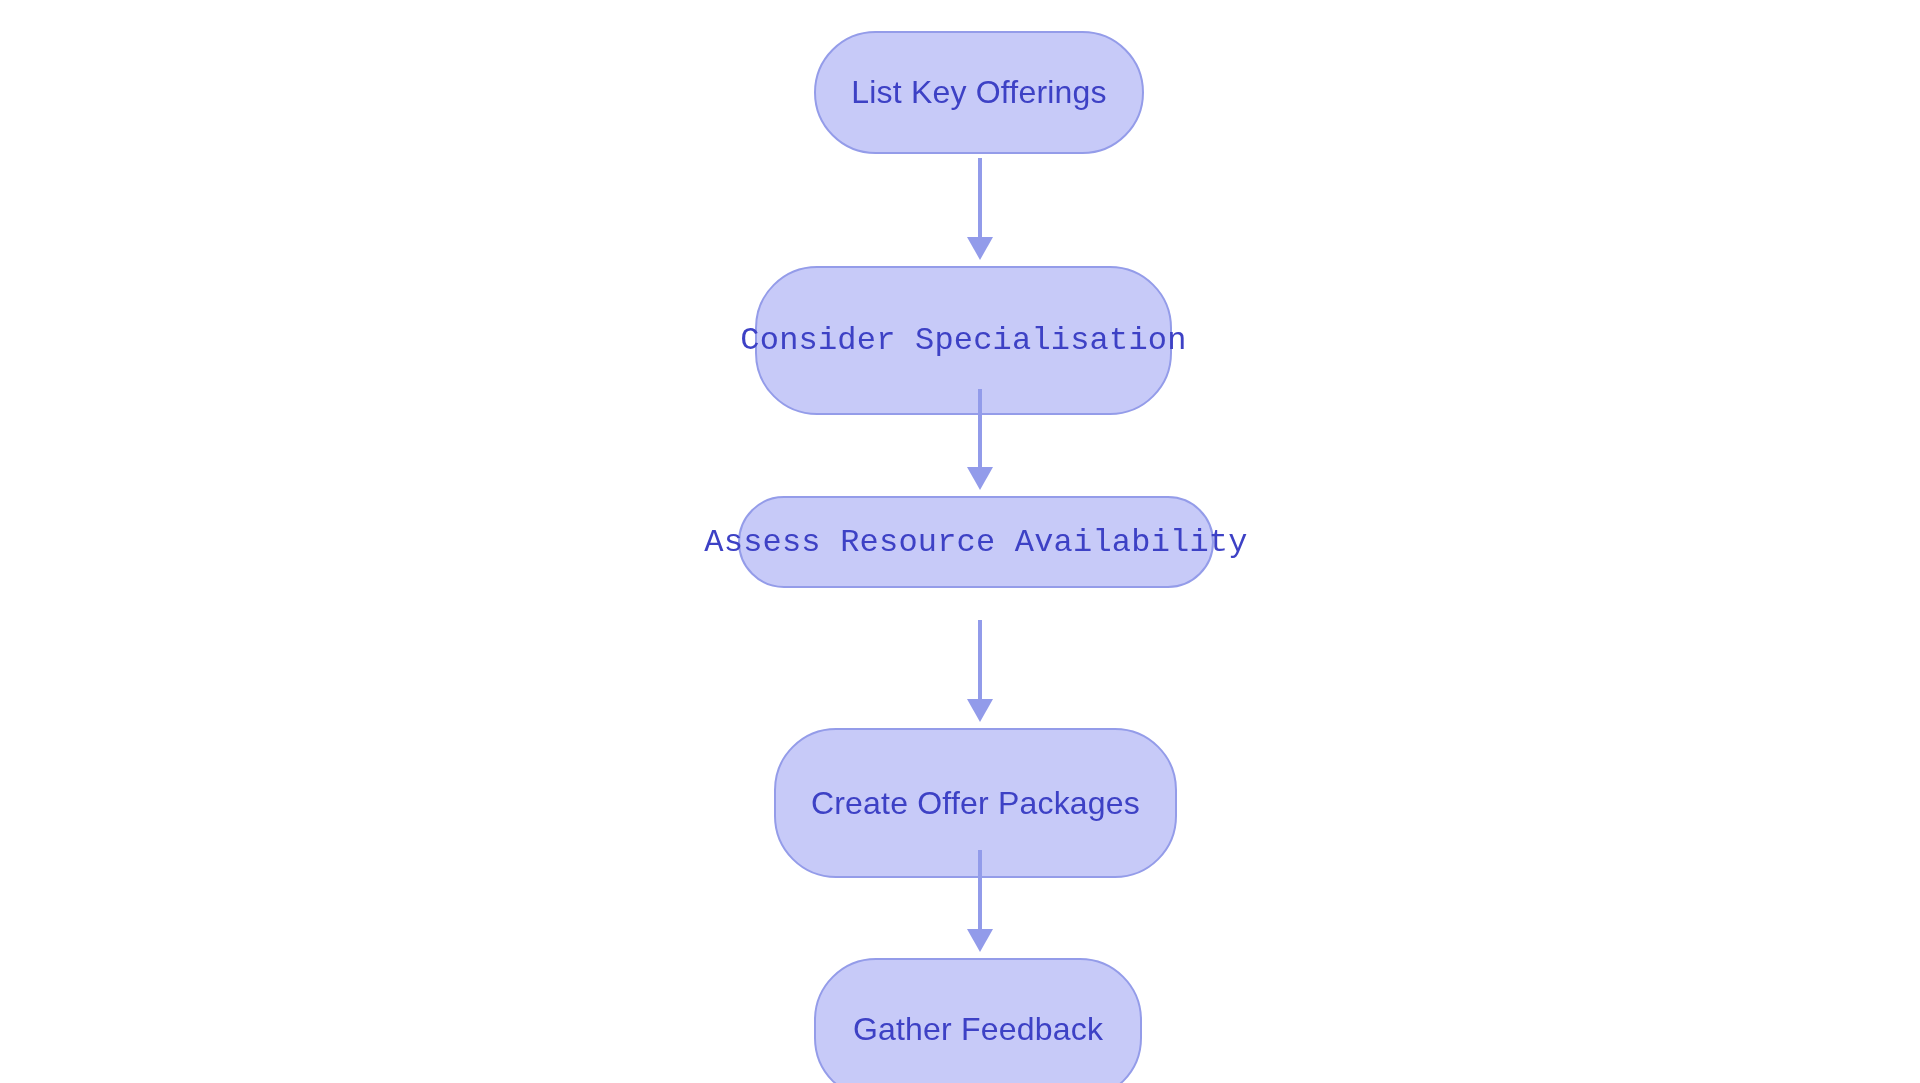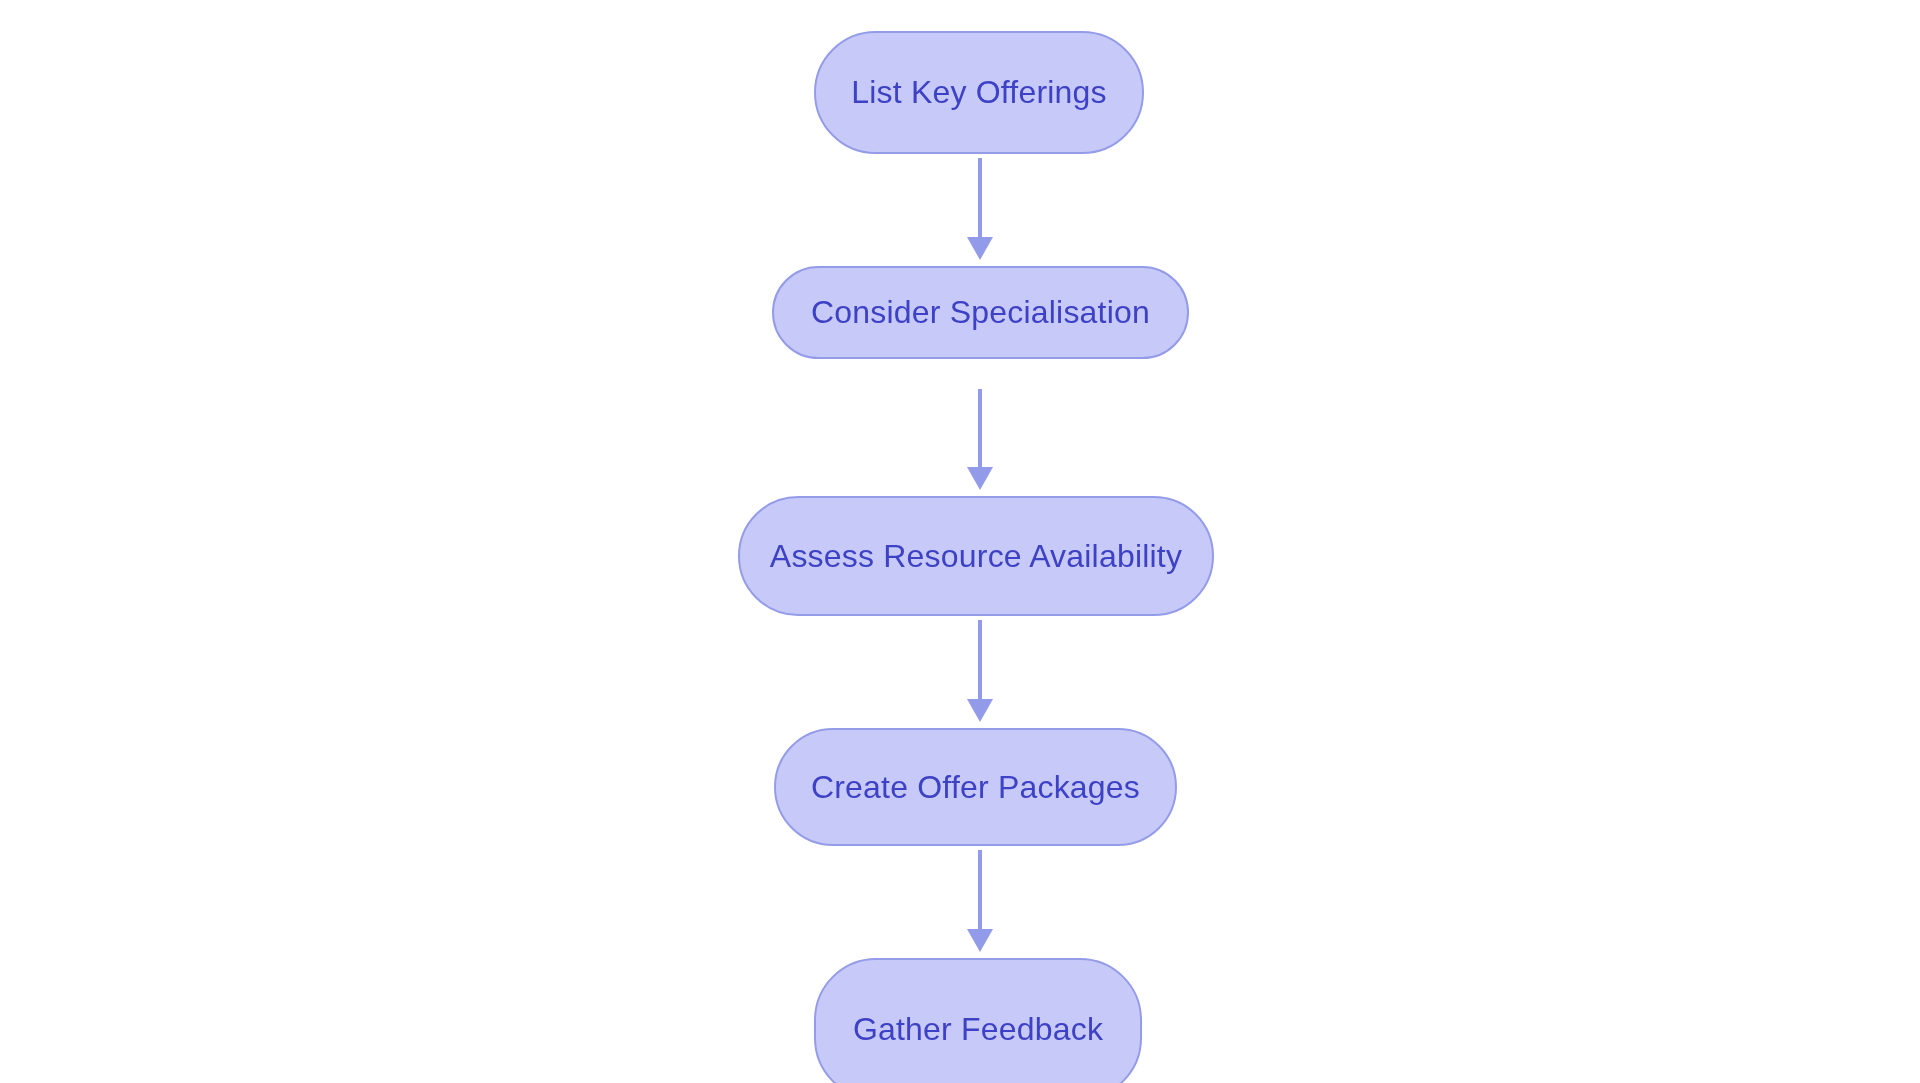--- a/index.html
+++ b/index.html
@@ -23,23 +23,23 @@
     justify-content: center;
     background: #c7caf8;
     border: 2px solid #949ce9;
     border-radius: 62px;
     color: #3d41c5;
     font-size: 32px;
     letter-spacing: 0.2px;
     white-space: nowrap;
   }
   .node-1 { left: 798px; top: 15px;  width: 330px; height: 123px; }
-  .node-2 { left: 756px; top: 250px; width: 417px; height: 93px; }
-  .node-3 { left: 722px; top: 480px; width: 476px; height: 120px; }
-  .node-4 { left: 758px; top: 712px; width: 403px; height: 118px; }
+  .node-2 { left: 739px; top: 250px; width: 417px; height: 149px; font-family: Liberation Mono, monospace; }
+  .node-3 { left: 722px; top: 480px; width: 476px; height: 92px; font-family: Liberation Mono, monospace; }
+  .node-4 { left: 758px; top: 712px; width: 403px; height: 150px; }
   .node-5 { left: 798px; top: 942px; width: 328px; height: 142px; }
 
   .arrow {
     position: absolute;
     left: 960px;
     width: 26px;
     transform: translateX(-50%);
   }
   .arrow-1 { top: 138px; height: 110px; }
   .arrow-2 { top: 369px; height: 109px; }

